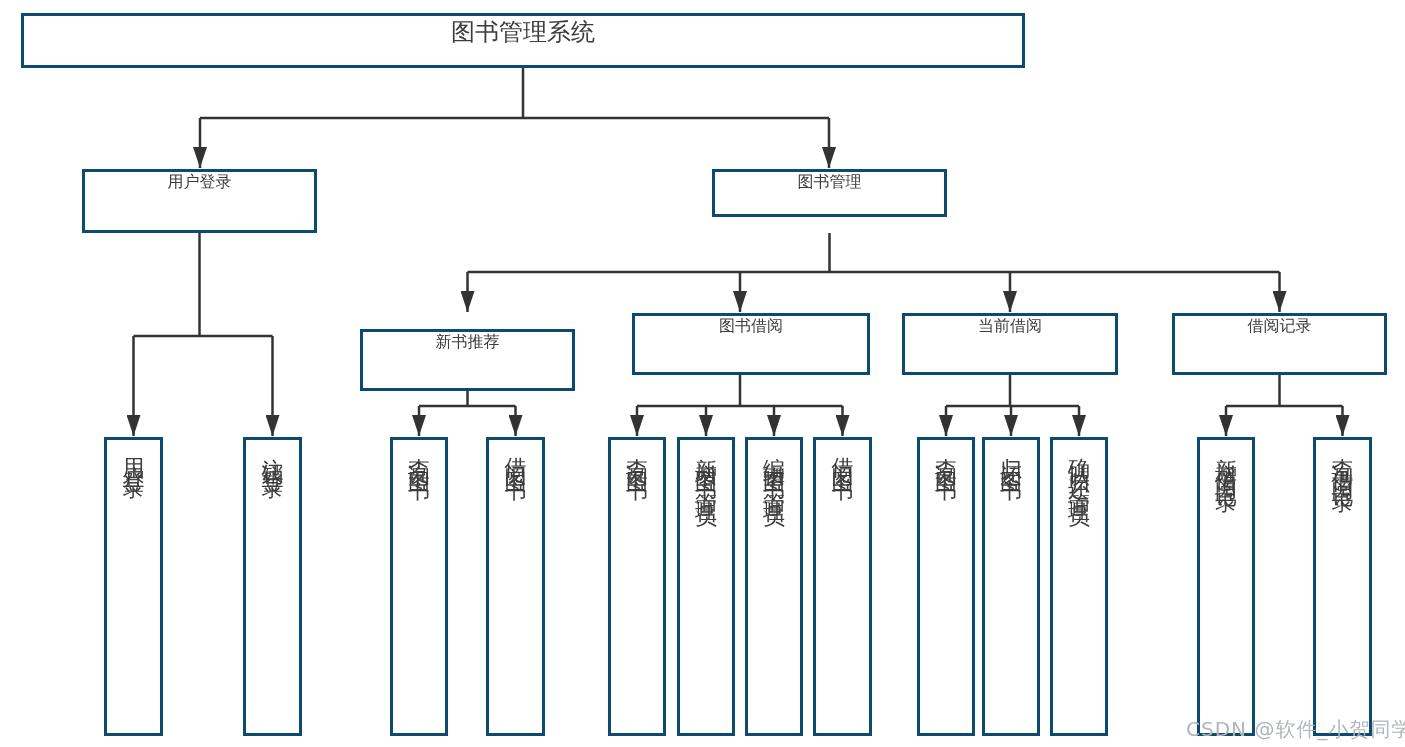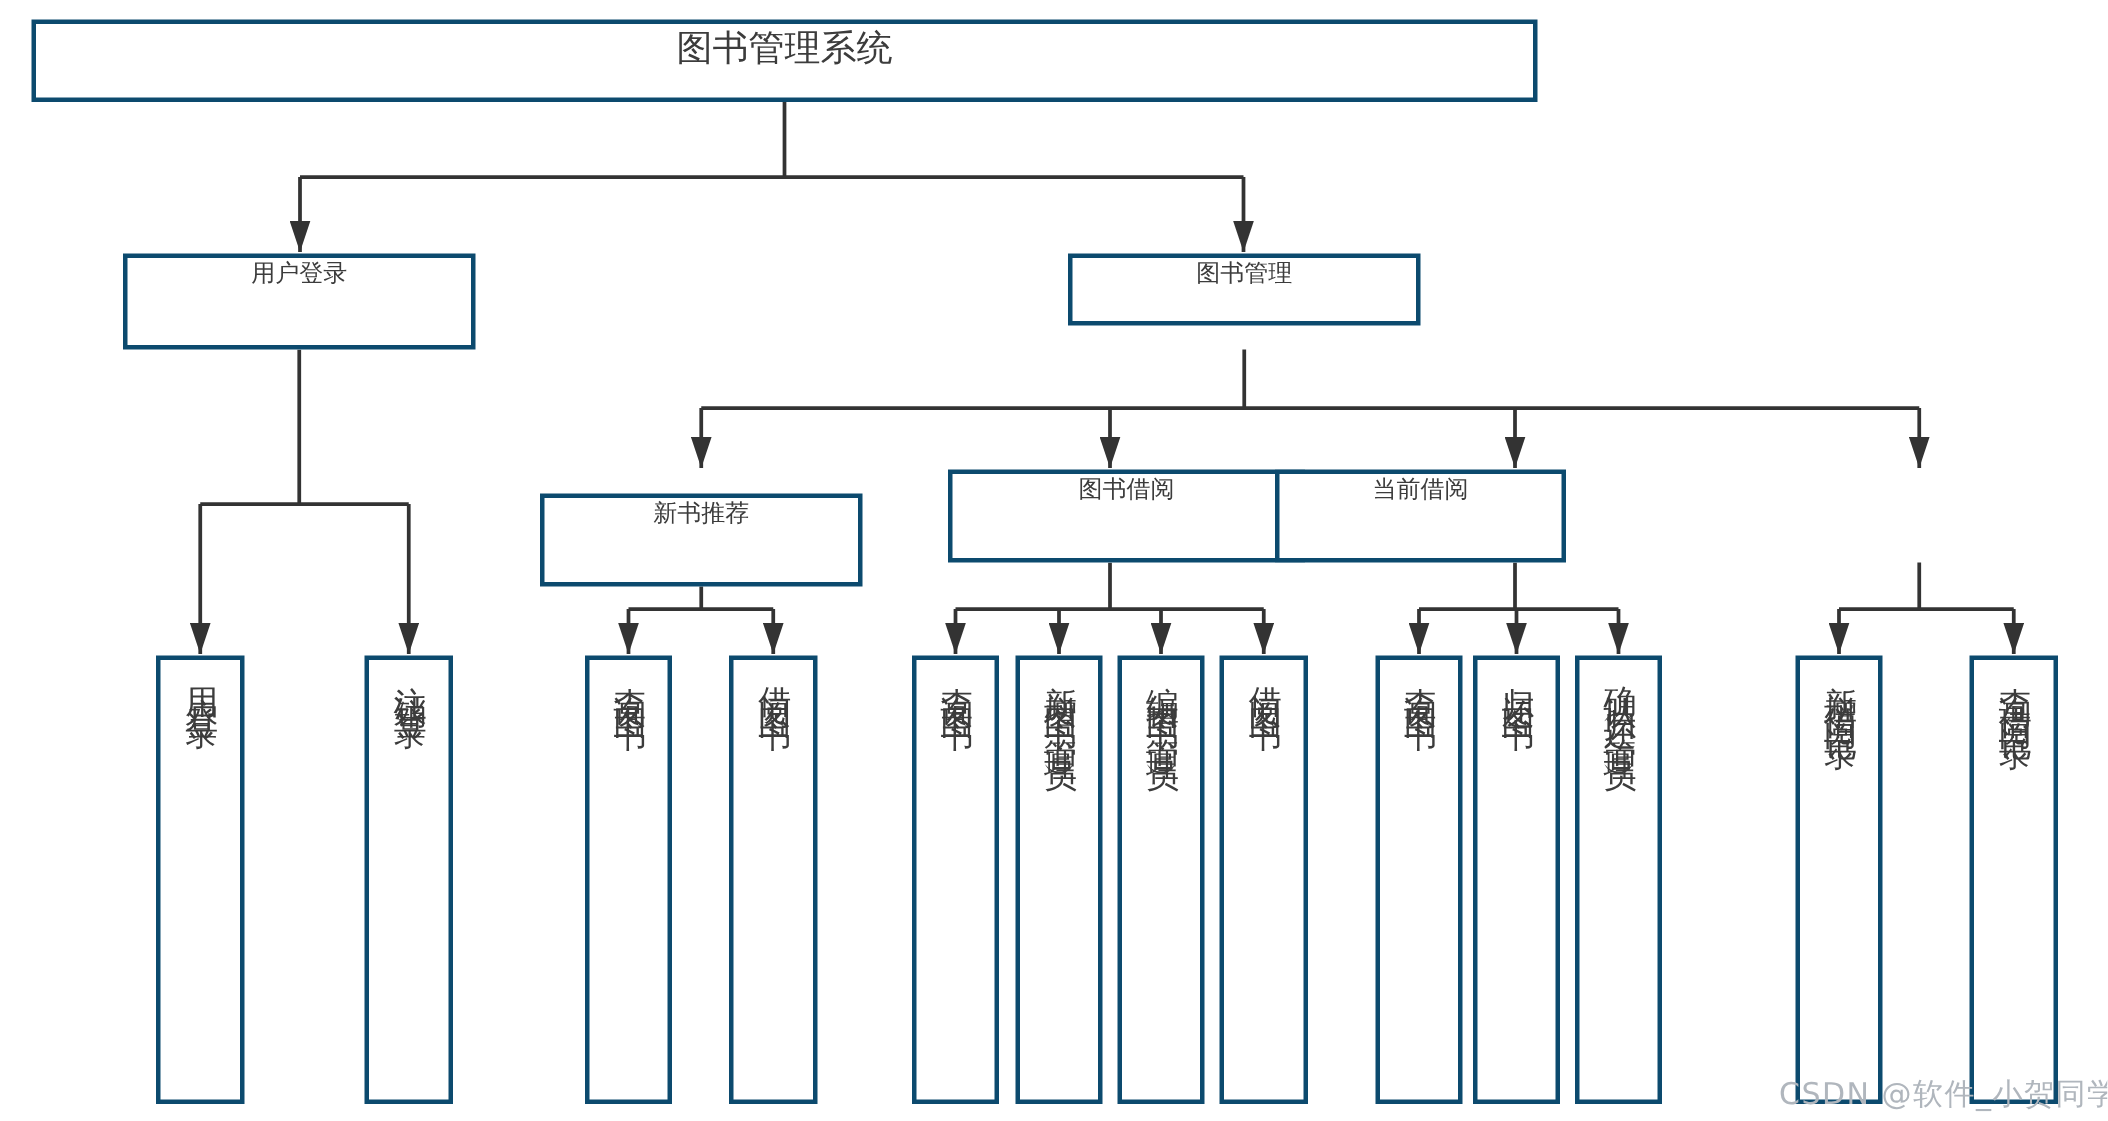--- a/index.html
+++ b/index.html
@@ -30,21 +30,21 @@
     color:#3c3c3c;
   }
   
   .root-box{left:21px;top:13px;width:1004px;height:55px;}
   
   .b-user-login{left:82px;top:169px;width:235px;height:64px;}
   .b-book-mgmt{left:712px;top:169px;width:235px;height:48px;}
   
   .b-new-book{left:360px;top:313px;width:215px;height:62px;margin-top:16px;}
   .b-book-borrow{left:632px;top:313px;width:238px;height:62px;}
-  .b-current-borrow{left:850px;top:313px;width:194px;height:62px;}
+  .b-current-borrow{left:902px;top:313px;width:216px;height:62px;}
   .b-borrow-record{left:1172px;top:313px;width:215px;height:62px;}
   
   .leaf{top:437px;height:299px;}
   .l-user-login{left:104px;width:59px;}
   .l-logout{left:243px;width:59px;}
   .l-nbr-query{left:390px;width:58px;}
   .l-nbr-borrow{left:486px;width:59px;}
   .l-bb-query{left:608px;width:58px;}
   .l-bb-add{left:677px;width:58px;}
   .l-bb-edit{left:745px;width:58px;}
@@ -128,20 +128,23 @@
 
   <div class="box b-new-book">
     <span class="hlabel">新书推荐</span>
   </div>
   <div class="box b-book-borrow">
     <span class="hlabel">图书借阅</span>
   </div>
   <div class="box b-current-borrow">
     <span class="hlabel">当前借阅</span>
   </div>
+  <div class="box b-borrow-record">
+    <span class="hlabel">借阅记录</span>
+  </div>
 
   <div class="box leaf l-user-login">
     <span class="vlabel">用户登录</span>
   </div>
   <div class="box leaf l-logout">
     <span class="vlabel">注销登录</span>
   </div>
 
   <div class="box leaf l-nbr-query">
     <span class="vlabel">查询图书</span>

